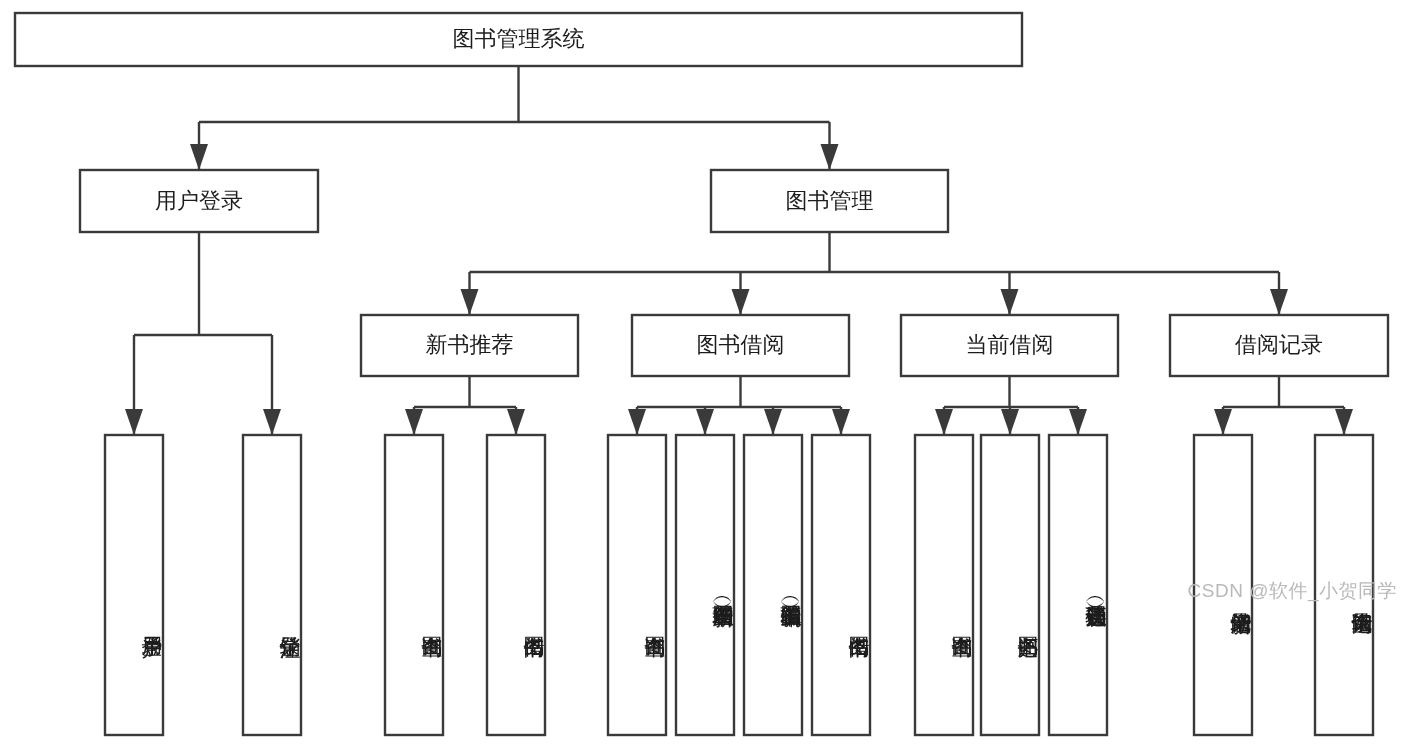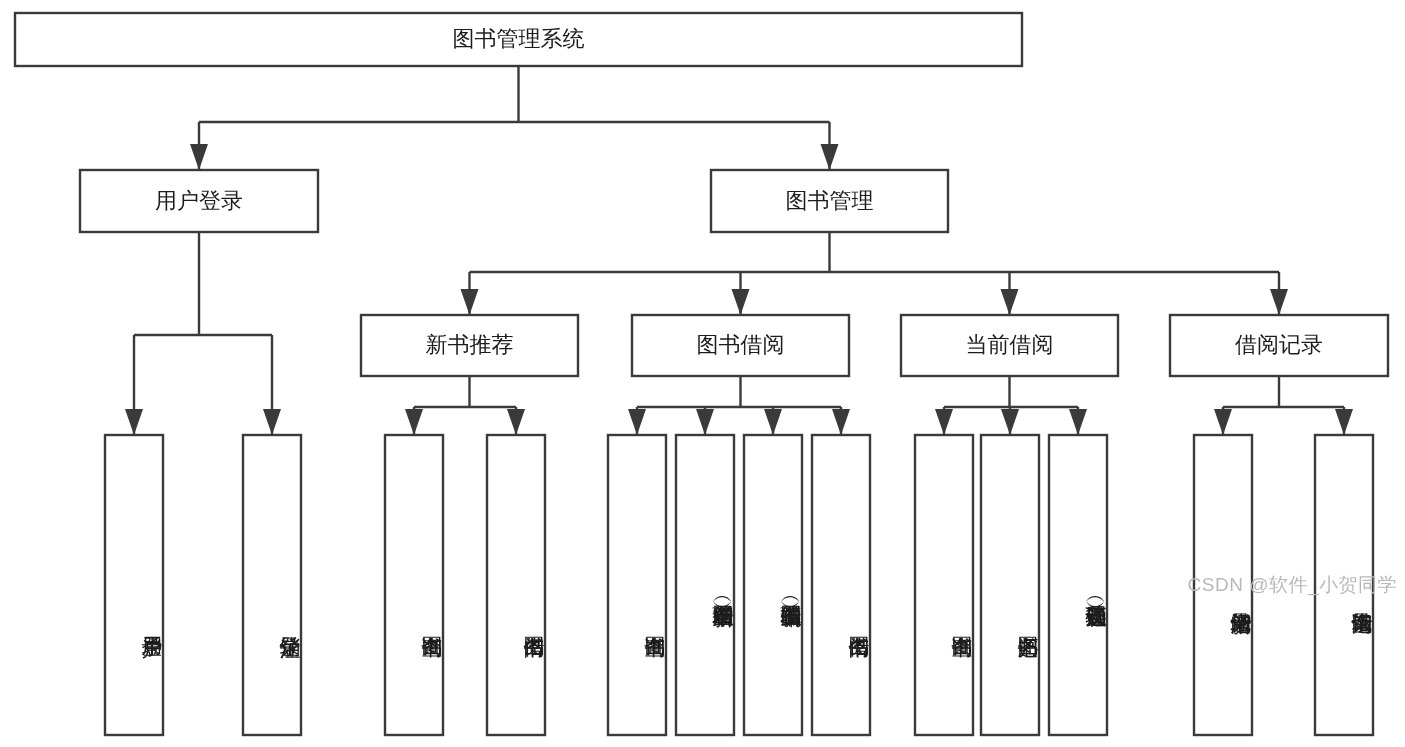--- a/index.html
+++ b/index.html
@@ -58,21 +58,21 @@
     text-orientation: upright;
     white-space: nowrap;
     display: flex;
     align-items: flex-start;
     justify-content: center;
     pointer-events: none;
   }
   .watermark {
     position: absolute;
     right: 8px;
-    bottom: 10px;
+    bottom: 4px;
     font-family: "Liberation Sans", "DejaVu Sans", sans-serif;
     font-size: 19px;
     color: #b9b9b9;
     letter-spacing: 0.5px;
     white-space: nowrap;
   }
 </style>
 </head>
 <body>
 

